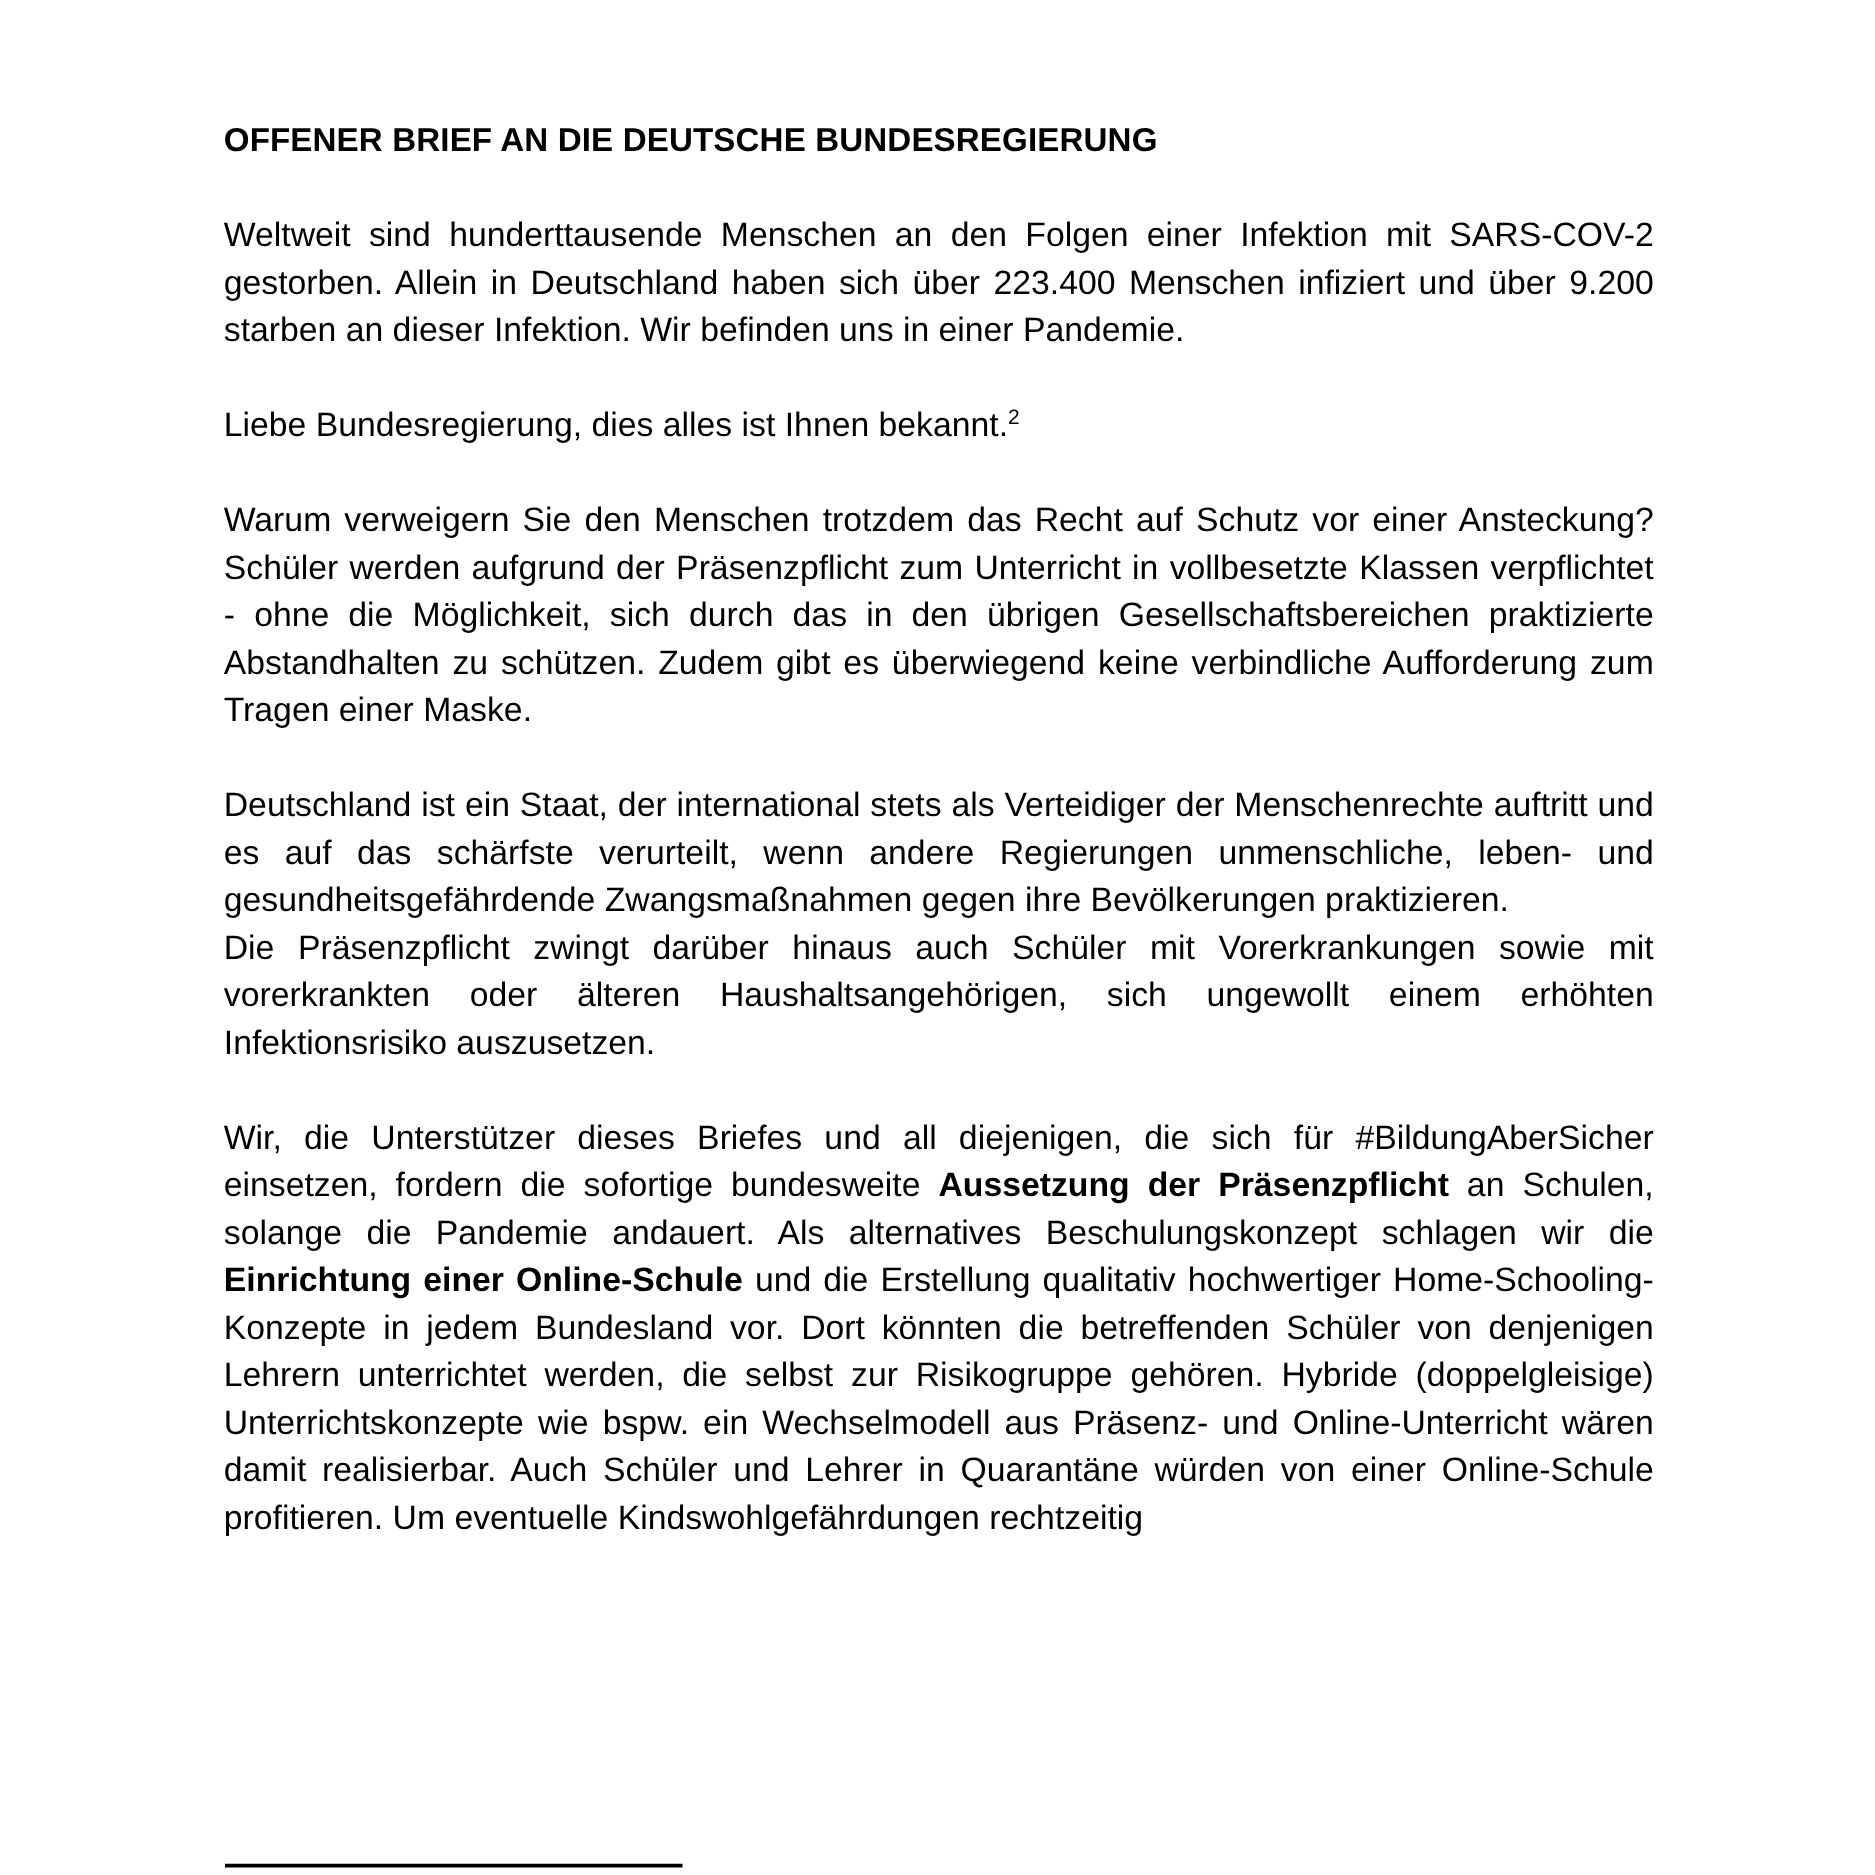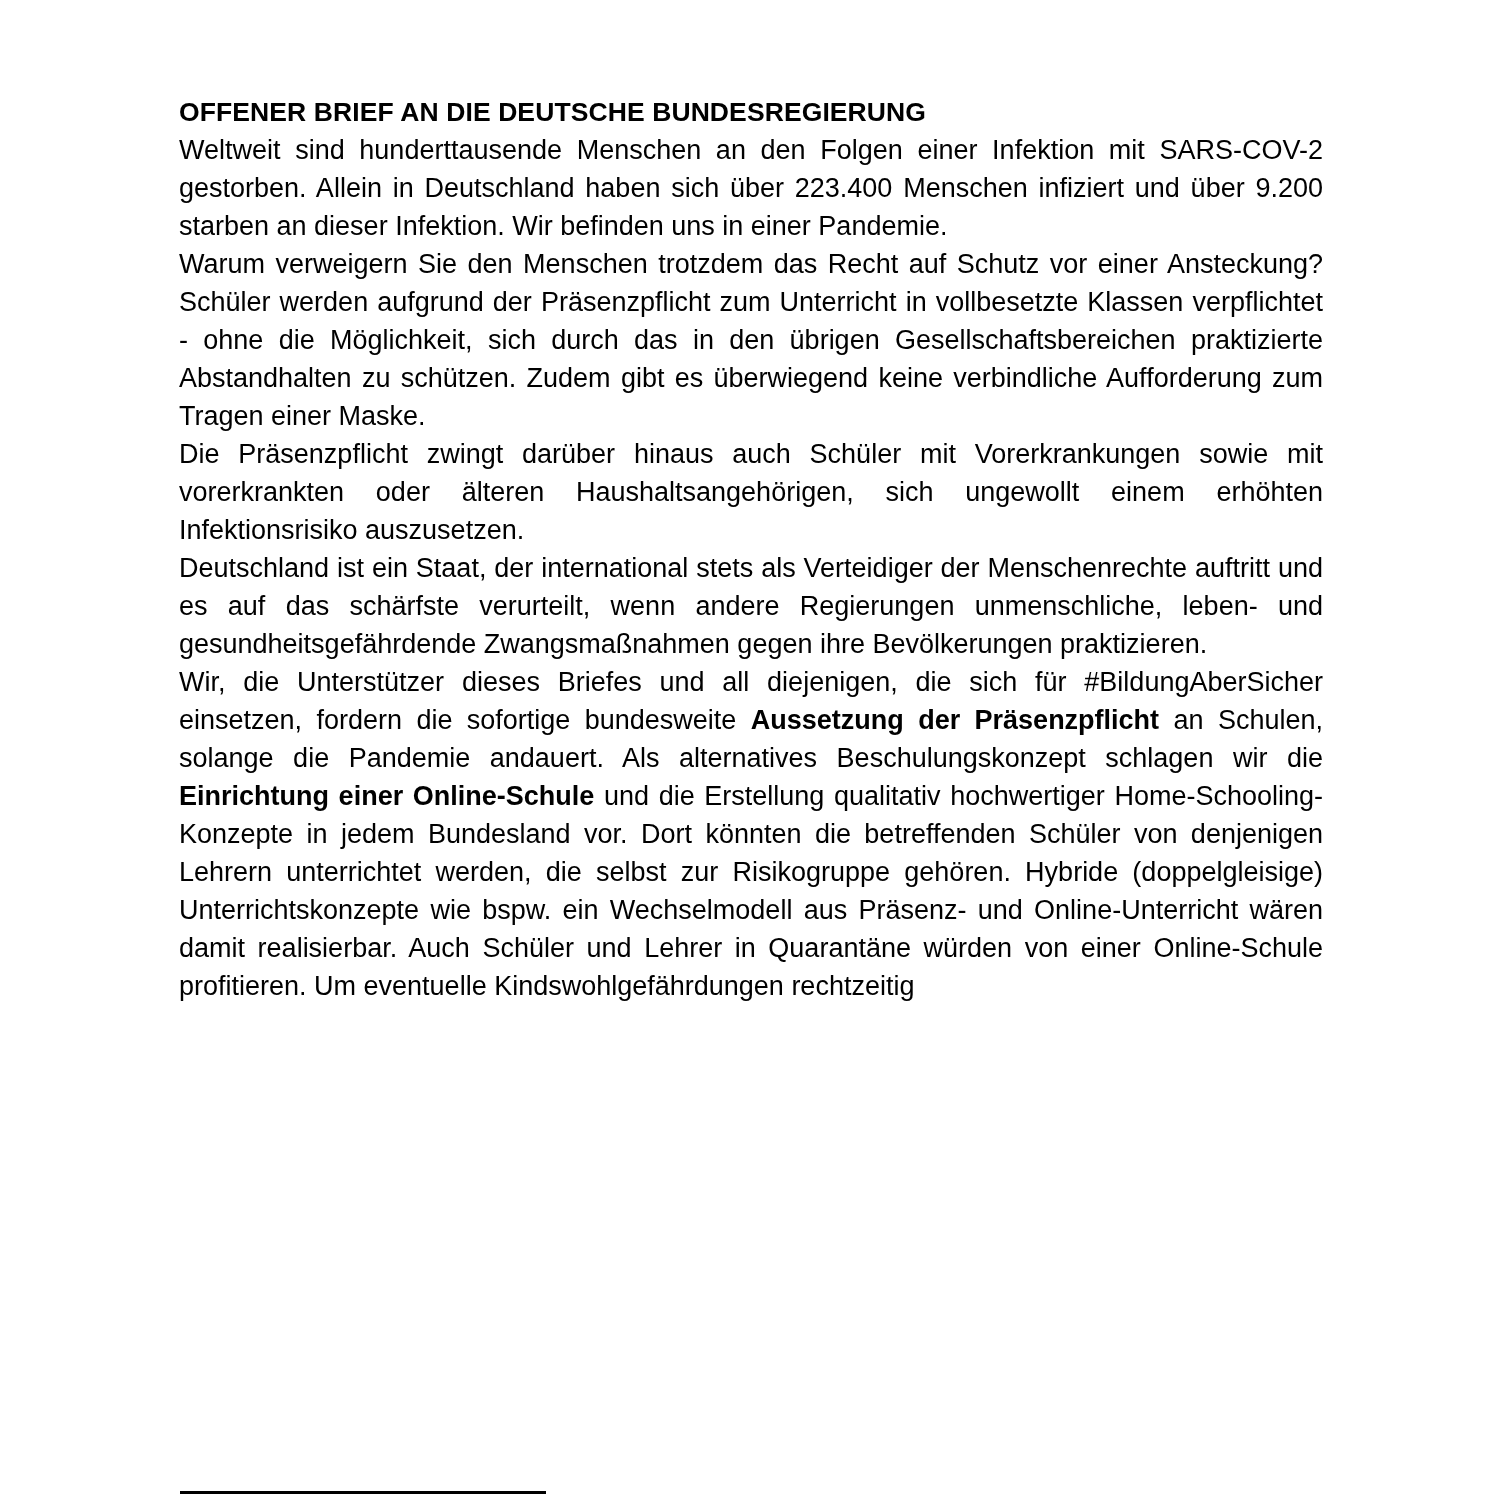--- a/index.html
+++ b/index.html
@@ -45,20 +45,21 @@
     line-height: 38px;
     text-align: justify;
     text-justify: inter-word;
     margin: 0;
     -webkit-hyphens: none;
     hyphens: none;
   }
 
   
   .para-gap-before {
+    margin-top: 38px;
   }
 
   
   .para .lastline {
     display: block;
   }
 
   .bold {
     font-weight: bold;
   }
@@ -84,26 +85,27 @@
 <div class="page">
 
   <div class="content">
 
     <h1 class="doc-title">OFFENER BRIEF AN DIE DEUTSCHE BUNDESREGIERUNG</h1>
 
     <p class="para para-gap-before">Weltweit sind hunderttausende Menschen an den Folgen einer Infektion mit SARS-COV-2 gestorben. Allein in Deutschland haben sich über 223.400 Menschen infiziert und über 9.200 starben an dieser Infektion. Wir befinden uns in einer Pandemie.</p>
 
 
 
+    <p class="para para-gap-before"><span>Liebe Bundesregierung, dies alles ist Ihnen bekannt.</span><sup>2</sup></p>
 
     <p class="para para-gap-before">Warum verweigern Sie den Menschen trotzdem das Recht auf Schutz vor einer Ansteckung? Schüler werden aufgrund der Präsenzpflicht zum Unterricht in vollbesetzte Klassen verpflichtet - ohne die Möglichkeit, sich durch das in den übrigen Gesellschaftsbereichen praktizierte Abstandhalten zu schützen. Zudem gibt es überwiegend keine verbindliche Aufforderung zum Tragen einer Maske.</p>
 
+    <p class="para para-gap-before">Deutschland ist ein Staat, der international stets als Verteidiger der Menschenrechte auftritt und es auf das schärfste verurteilt, wenn andere Regierungen unmenschliche, leben- und gesundheitsgefährdende Zwangsmaßnahmen gegen ihre Bevölkerungen praktizieren.</p>
+
     <p class="para">Die Präsenzpflicht zwingt darüber hinaus auch Schüler mit Vorerkrankungen sowie mit vorerkrankten oder älteren Haushaltsangehörigen, sich ungewollt einem erhöhten Infektionsrisiko auszusetzen.</p>
-
-    <p class="para para-gap-before">Deutschland ist ein Staat, der international stets als Verteidiger der Menschenrechte auftritt und es auf das schärfste verurteilt, wenn andere Regierungen unmenschliche, leben- und gesundheitsgefährdende Zwangsmaßnahmen gegen ihre Bevölkerungen praktizieren.</p>
 
     <p class="para para-gap-before"><span>Wir, die Unterstützer dieses Briefes und all diejenigen, die sich für #BildungAberSicher einsetzen, fordern die sofortige bundesweite </span><span class="bold">Aussetzung der Präsenzpflicht</span><span> an Schulen, solange die Pandemie andauert. Als alternatives Beschulungskonzept schlagen wir die </span><span class="bold">Einrichtung einer Online-Schule</span><span> und die Erstellung qualitativ hochwertiger Home-Schooling-Konzepte in jedem Bundesland vor. Dort könnten die betreffenden Schüler von denjenigen Lehrern unterrichtet werden, die selbst zur Risikogruppe gehören. Hybride (doppelgleisige) Unterrichtskonzepte wie bspw. ein Wechselmodell aus Präsenz- und Online-Unterricht wären damit realisierbar. Auch Schüler und Lehrer in Quarantäne würden von einer Online-Schule profitieren. Um eventuelle Kindswohlgefährdungen rechtzeitig</span></p>
 
   </div>
 
   <div class="footnote-rule"></div>
 
 </div>
 
 </body></html>

